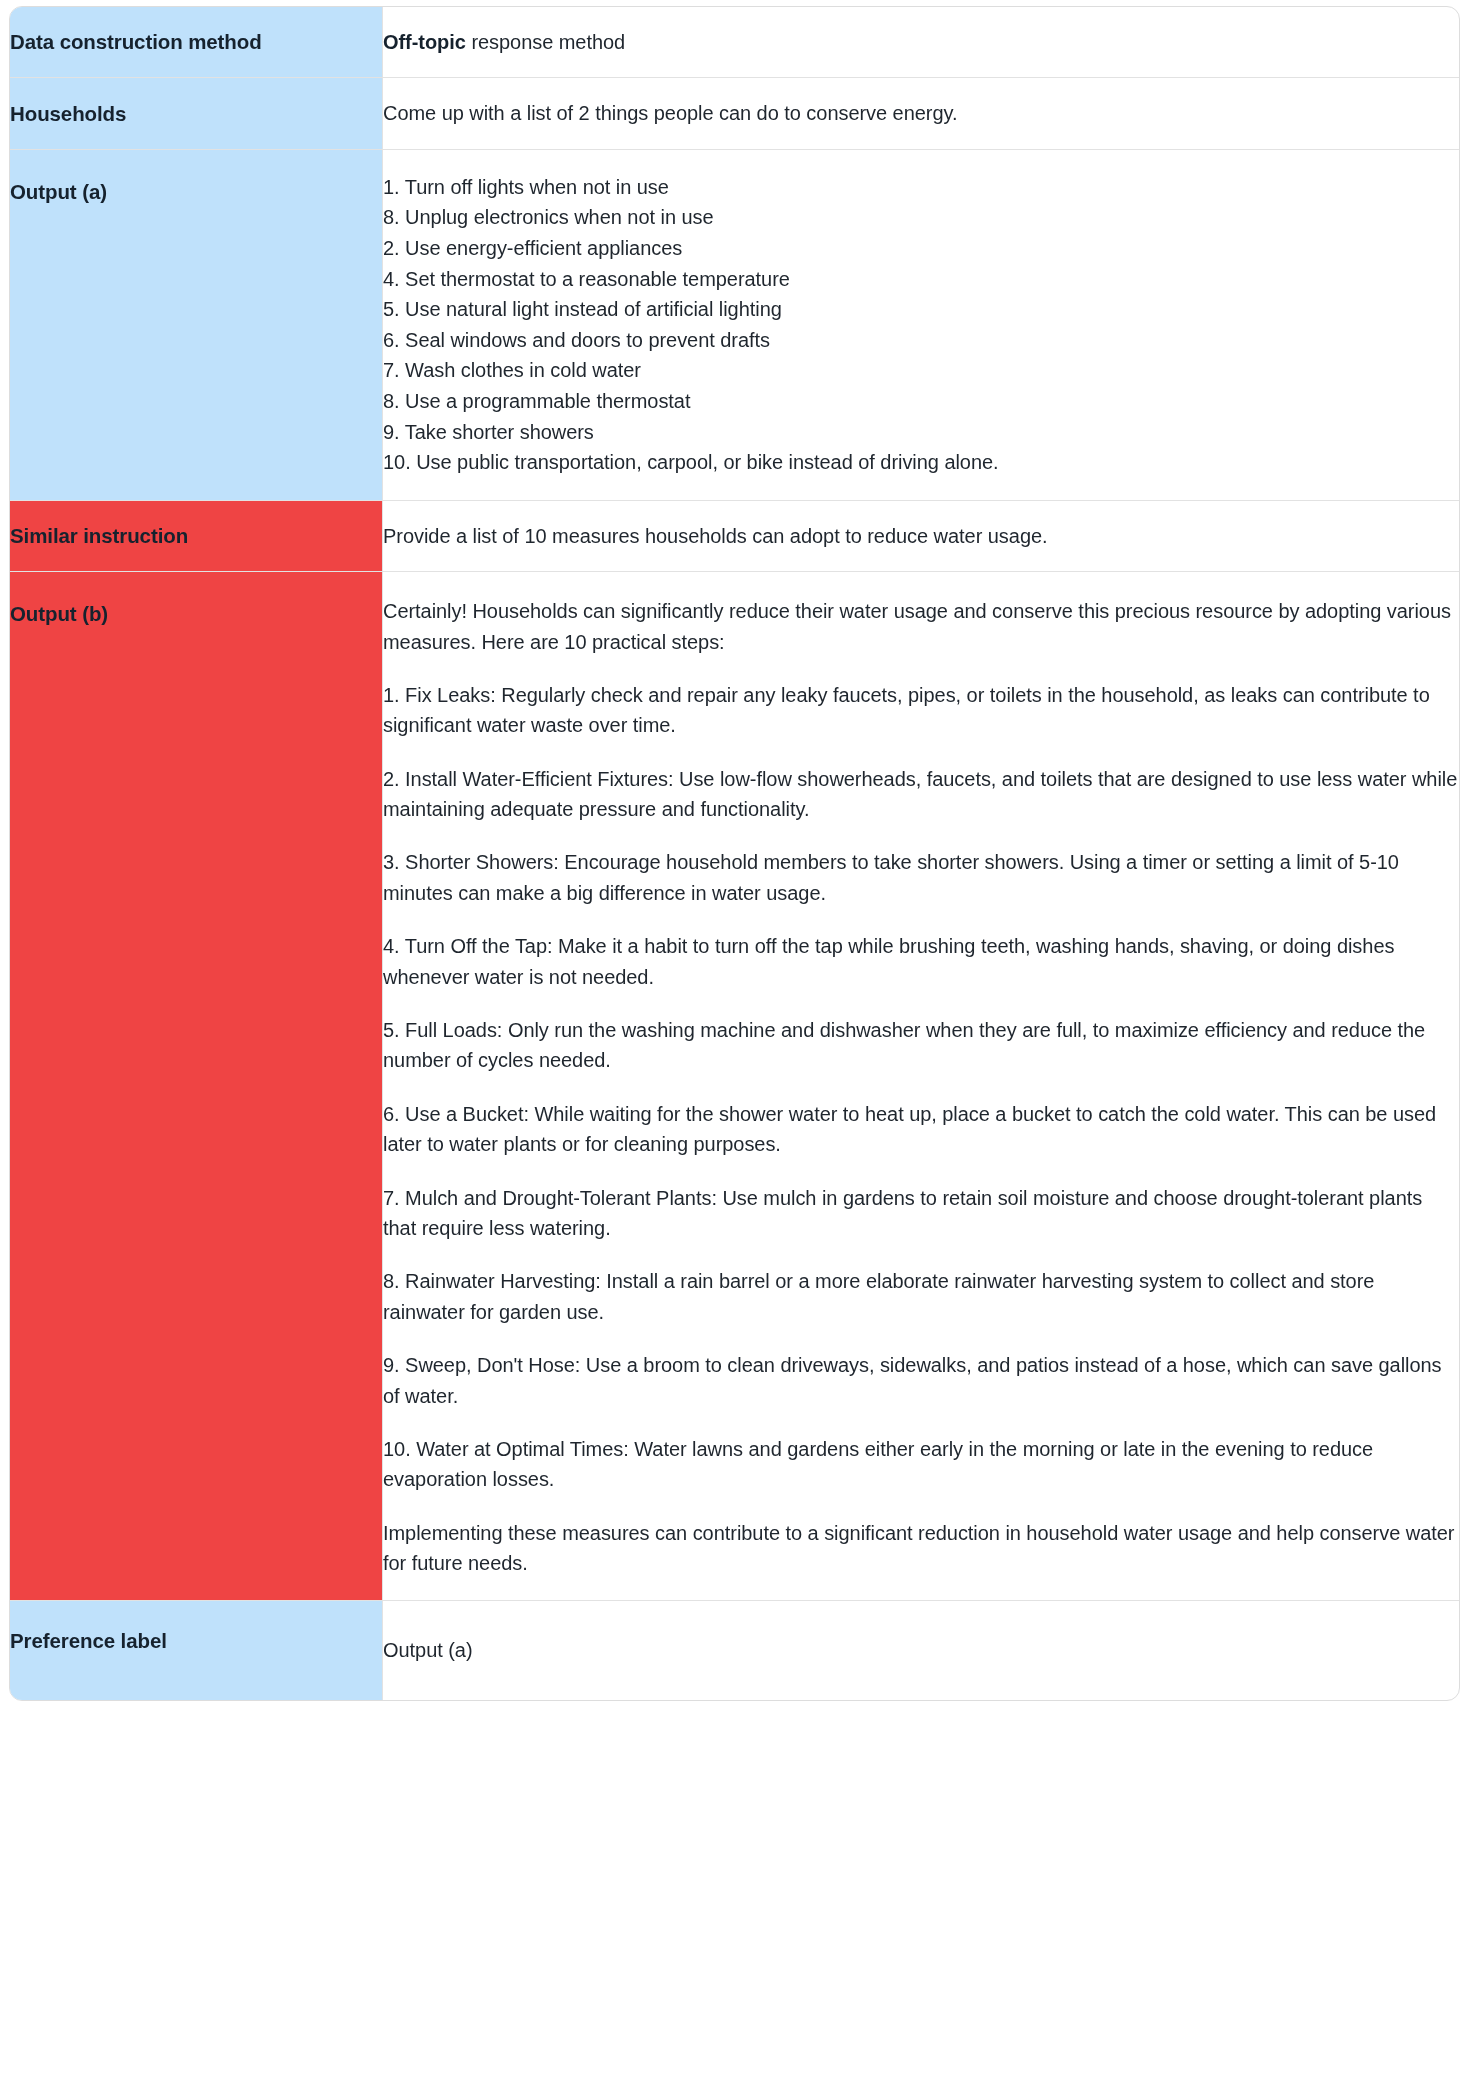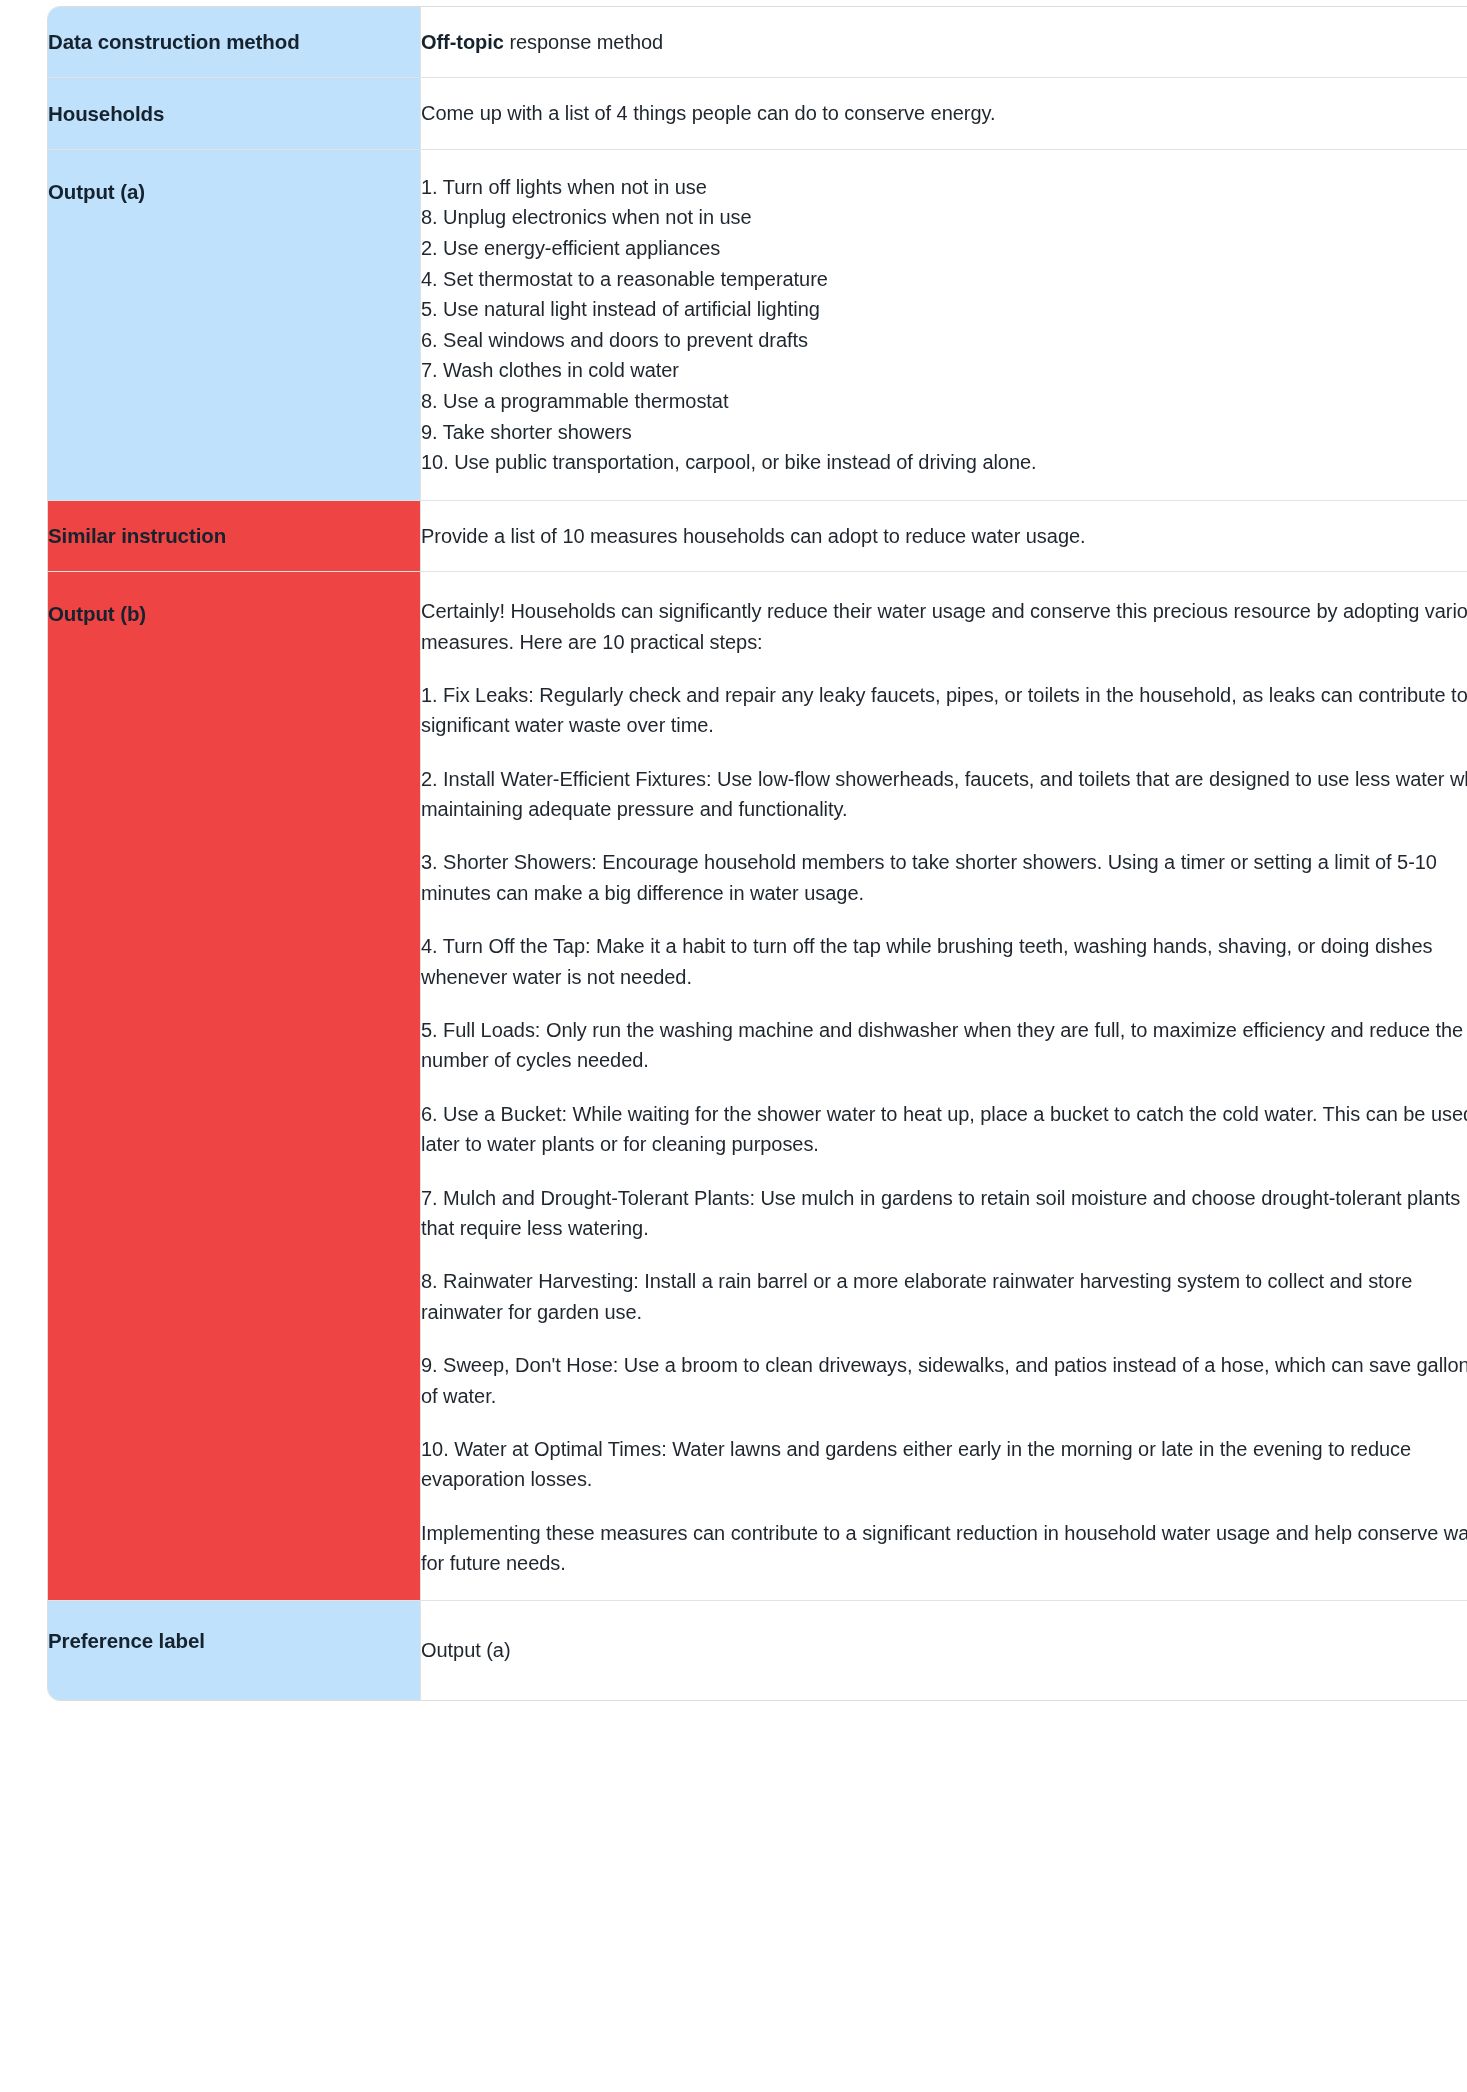--- a/index.html
+++ b/index.html
@@ -12,21 +12,20 @@
     width: 1467px;
     min-height: 2092px;
     font-family: "Liberation Sans", sans-serif;
     -webkit-font-smoothing: antialiased;
   }
 
   .table-wrap {
     width: 1375px;
     box-sizing: border-box;
     padding: 6px 9px 6px 9px;
-    margin-left: 38px;
   }
 
   table.data-table {
     width: 1449px;
     border-collapse: separate;
     border-spacing: 0;
     table-layout: fixed;
     border: 1px solid #dddddd;
     border-radius: 13px;
     overflow: hidden;
@@ -110,21 +109,21 @@
         <td class="label-cell blue">Data construction method</td>
         <td class="value-cell tight">
           <span class="method-line">
             <strong>Off-topic</strong><span> response method</span>
           </span>
         </td>
       </tr>
 
       <tr>
         <td class="label-cell blue">Households</td>
-        <td class="value-cell tight">Come up with a list of 4 things people can do to conserve energy.</td>
+        <td class="value-cell tight">Come up with a list of 2 things people can do to conserve energy.</td>
       </tr>
 
       <tr>
         <td class="label-cell blue" style="vertical-align: top; padding-top: 28px;">Output (a)</td>
         <td class="value-cell listy">
           <ol class="plain-list">
             <li>1. Turn off lights when not in use</li>
             <li>8. Unplug electronics when not in use</li>
             <li>2. Use energy-efficient appliances</li>
             <li>4. Set thermostat to a reasonable temperature</li>

